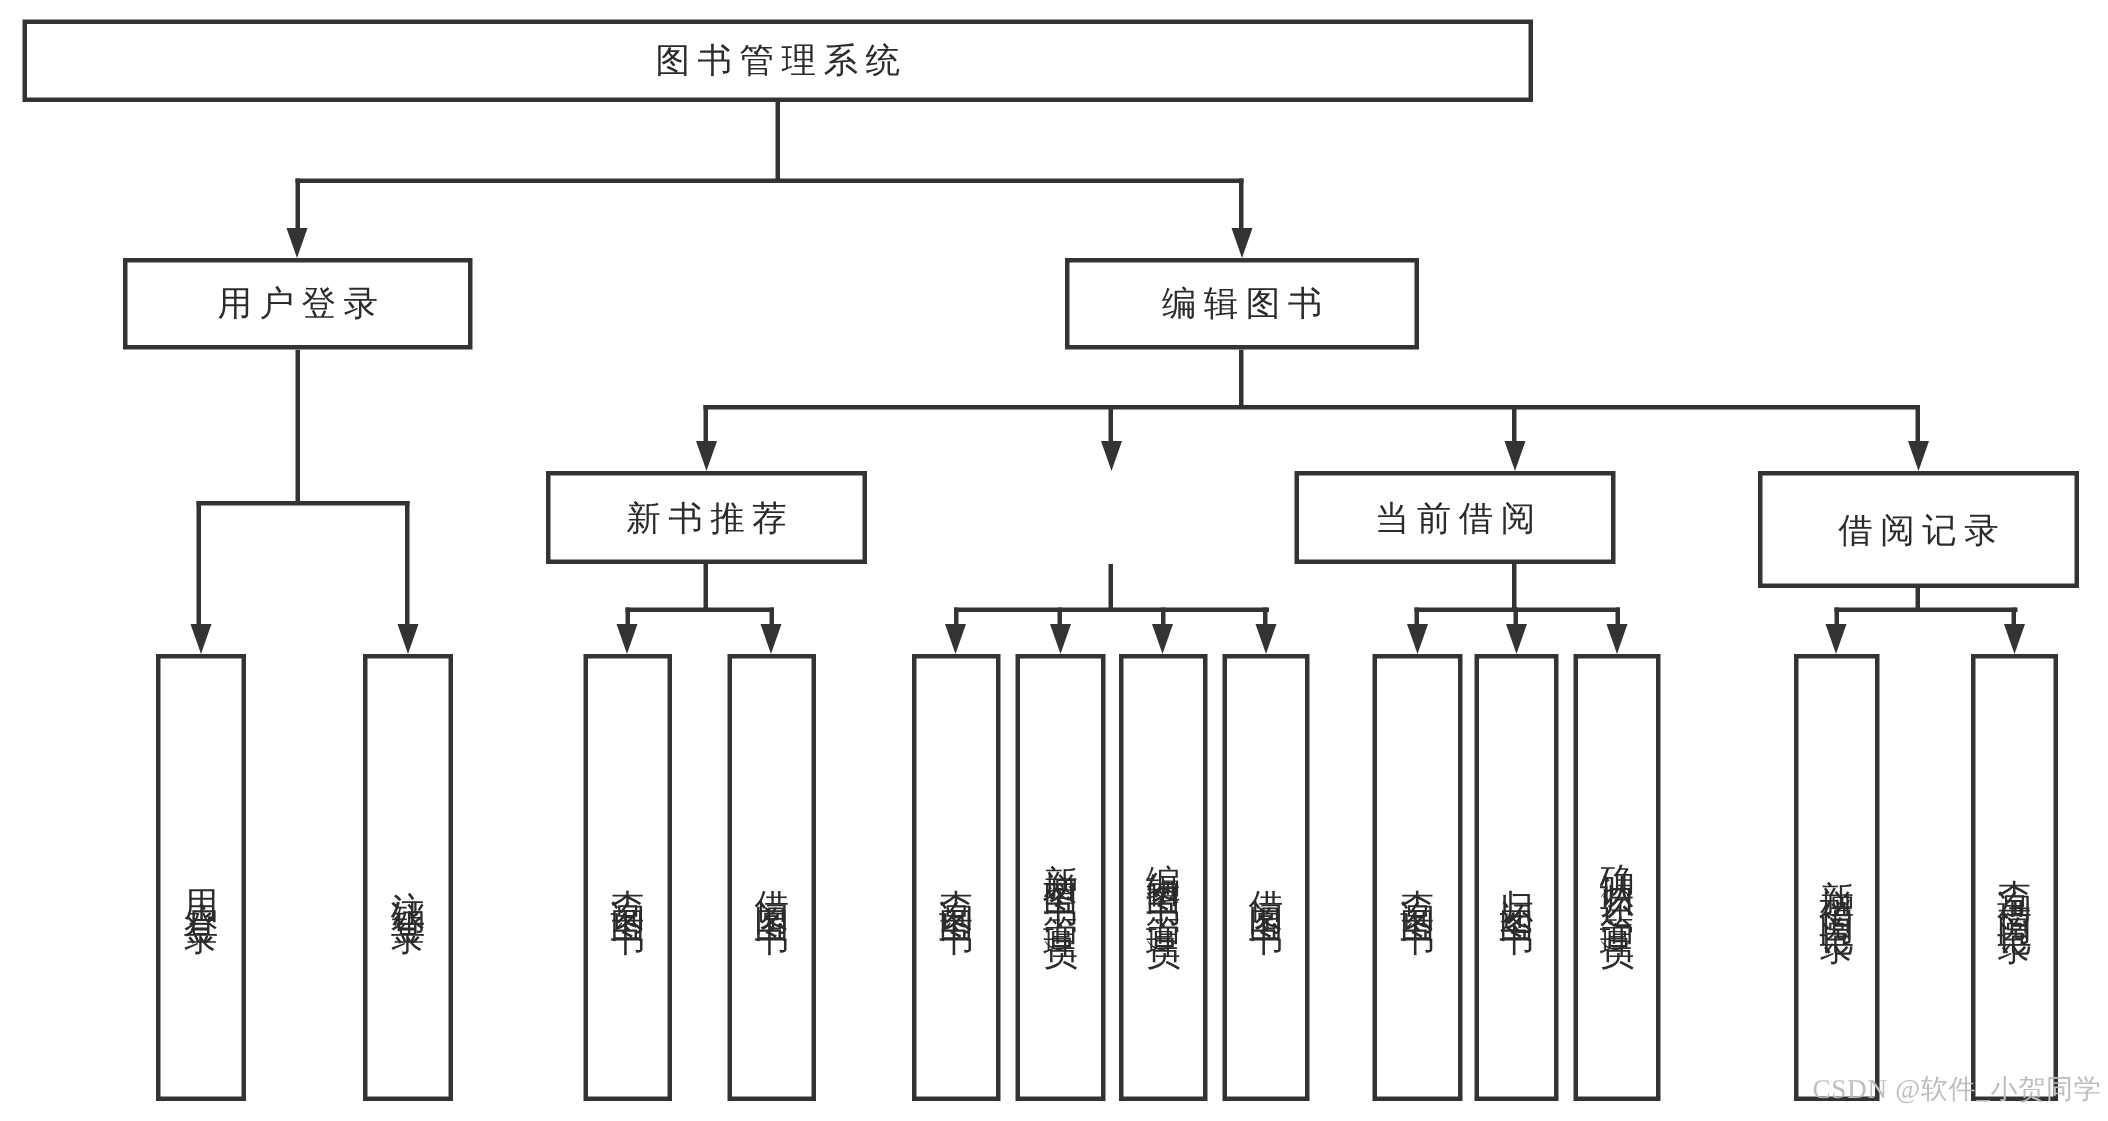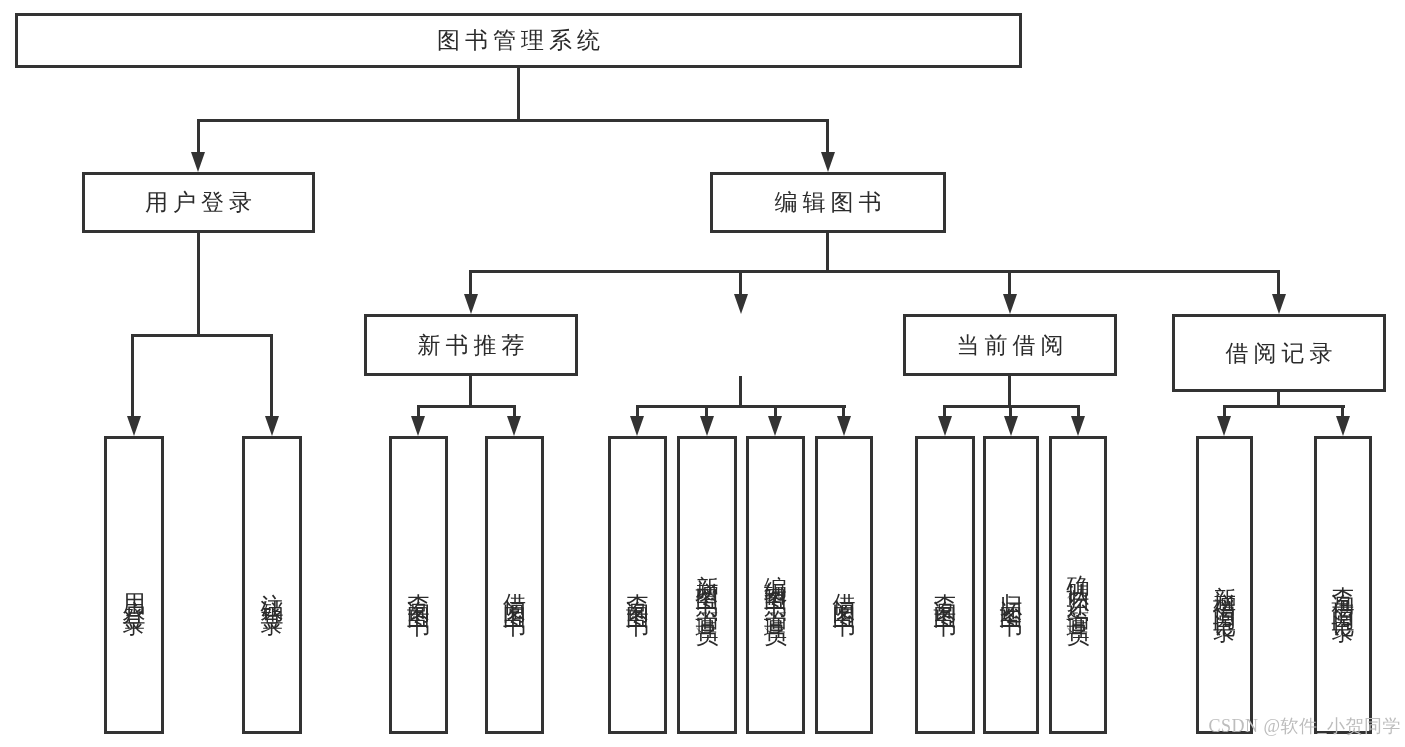--- a/index.html
+++ b/index.html
@@ -131,21 +131,21 @@
   <div class="box" style="left:82px;top:172px;width:233px;height:61px">
     <span class="hl">用户登录</span>
   </div>
   <div class="box" style="left:710px;top:172px;width:236px;height:61px">
     <span class="hl">编辑图书</span>
   </div>
 
   <div class="box" style="left:364px;top:314px;width:214px;height:62px">
     <span class="hl">新书推荐</span>
   </div>
-  <div class="box" style="left:903px;top:314px;width:214px;height:62px">
+  <div class="box" style="left:863px;top:314px;width:214px;height:62px">
     <span class="hl">当前借阅</span>
   </div>
   <div class="box" style="left:1172px;top:314px;width:214px;height:78px">
     <span class="hl">借阅记录</span>
   </div>
 
   <div class="box" style="left:104px;top:436px;width:60px;height:298px">
     <span class="vl">用户登录</span>
   </div>
   <div class="box" style="left:242px;top:436px;width:60px;height:298px">

